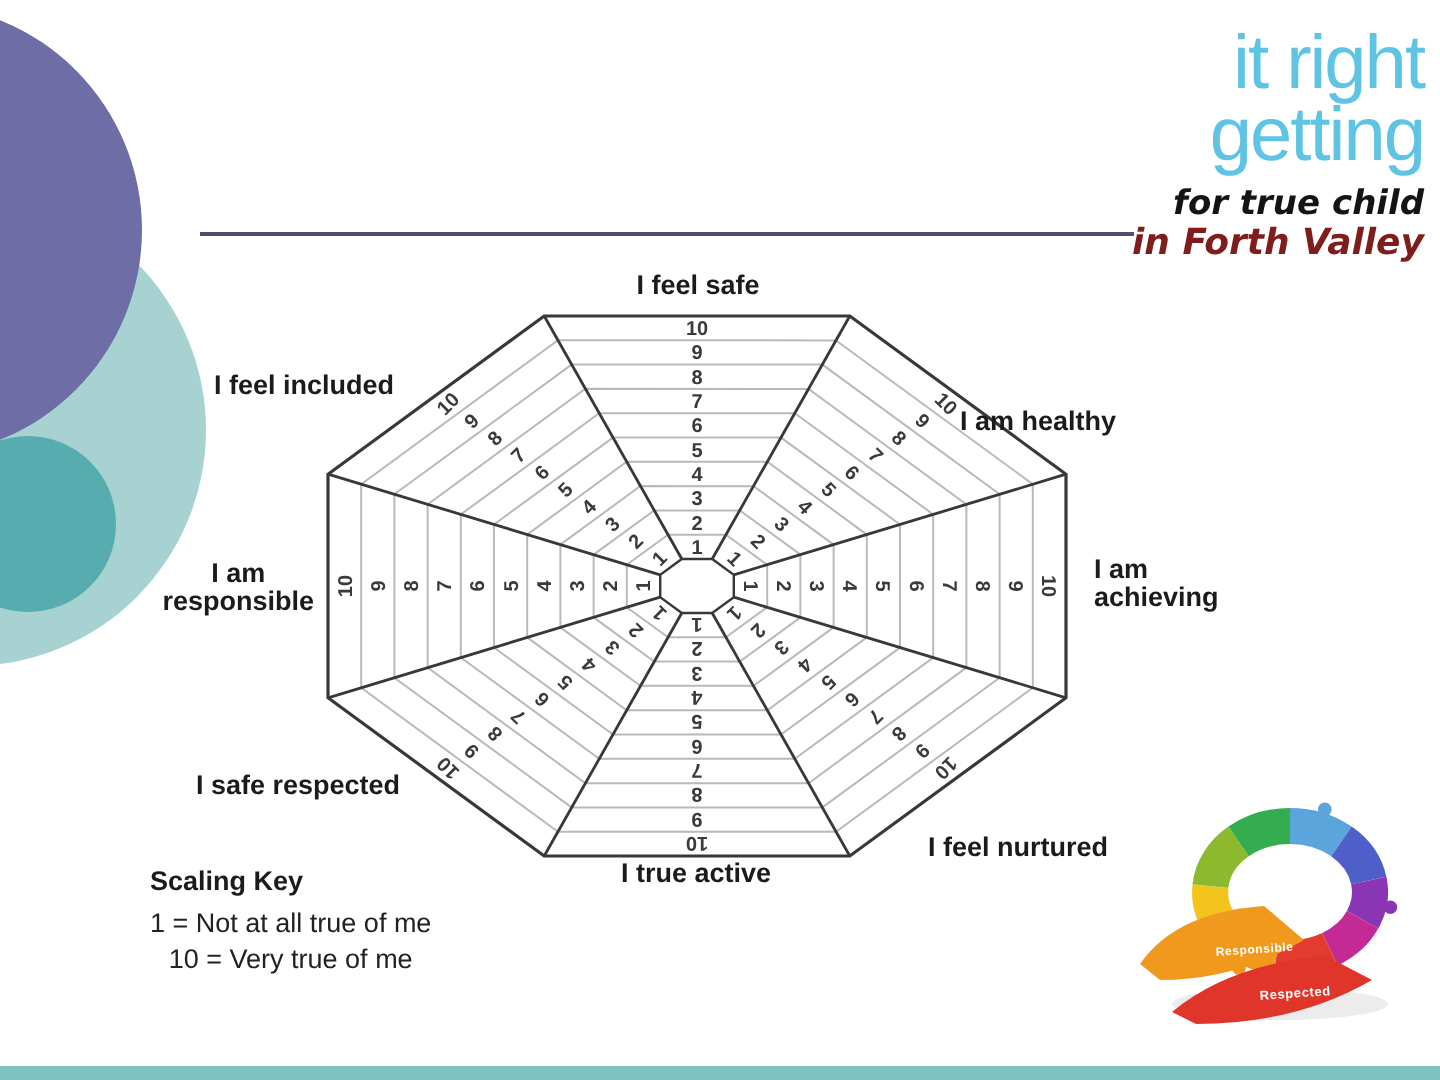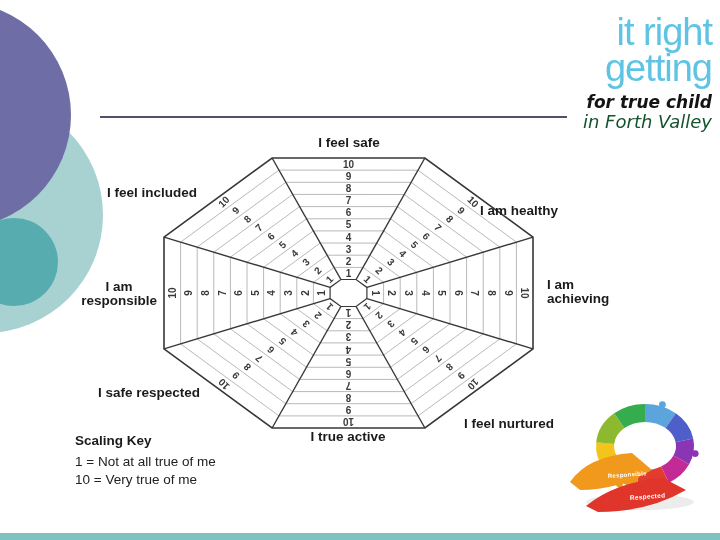--- a/index.html
+++ b/index.html
@@ -7,35 +7,35 @@
   .circle{position:absolute;border-radius:50%;}
   #circle-teal-light{left:-133px;top:97px;width:236px;height:236px;background:#a7d2d1;z-index:1;}
   #circle-purple{left:-155px;top:2px;width:226px;height:226px;background:#6f6da5;z-index:2;}
   #circle-teal-dark{left:-30px;top:218px;width:88px;height:88px;background:#56acae;z-index:3;}
   #bottom-bar{position:absolute;left:0;bottom:0;width:720px;height:7px;background:#7fc2c2;z-index:1;}
   #slide-title{position:absolute;left:114px;top:70px;font-size:33px;color:#333b7d;z-index:4;letter-spacing:0px;}
   #title-underline{position:absolute;left:100px;top:116px;width:467px;height:2px;background:#50506a;z-index:4;}
   #logo{position:absolute;top:14px;right:8px;text-align:right;z-index:4;}
   .logo-big{font-size:38px;line-height:36px;color:#5fc4e4;letter-spacing:-1px;}
   .logo-tag{font-size:17px;line-height:19px;color:#141414;font-style:italic;font-weight:700;margin-top:7px;font-family:"DejaVu Sans",sans-serif;}
-  .logo-region{font-size:18px;line-height:20px;color:#14532d;font-style:italic;font-weight:400;font-family:"DejaVu Sans",sans-serif;}
+  .logo-region{font-size:18px;line-height:20px;color:#7f1d1d;font-style:italic;font-weight:700;font-family:"DejaVu Sans",sans-serif;}
   #web-svg{position:absolute;left:0;top:0;width:720px;height:540px;z-index:5;}
   #web-svg text{font-family:"Liberation Sans",sans-serif;font-size:10px;font-weight:700;fill:#3a3a3a;}
   .axis-label{position:absolute;z-index:6;font-weight:700;font-size:13.5px;color:#1b1b1b;white-space:nowrap;line-height:14px;transform:translate(-50%,-50%);}
   .pos-safe{left:349px;top:143px;}
   .pos-healthy{left:519px;top:195px;margin-top:16px;}
   .pos-achieving{left:547px;top:292px;transform:translate(0,-50%);text-align:left;}
   .pos-nurtured{left:509px;top:393px;margin-top:31px;}
   .pos-active{left:348px;top:437px;}
   .pos-respected{left:149px;top:393px;}
   .pos-responsible{left:157px;top:294px;transform:translate(-100%,-50%);text-align:center;}
   .pos-included{left:152px;top:193px;}
   #scaling-key{position:absolute;left:75px;top:433px;z-index:6;color:#222;font-size:13.5px;}
   #scaling-key .kh{font-weight:700;font-size:13.5px;margin-bottom:5px;color:#1b1b1b;}
-  #scaling-key .kl{line-height:18px;}
+  #scaling-key .kl{line-height:18px;text-align:center;}
   #puzzle{position:absolute;left:560px;top:396px;width:158px;height:122px;z-index:6;}
   #puzzle text{font-family:"Liberation Sans",sans-serif;font-weight:700;fill:#fff;letter-spacing:.3px;}
 </style>
 </head>
 <body>
 
 <div id="slide" style="position:absolute;inset:0;">
   <div class="circle" id="circle-teal-light"></div>
   <div class="circle" id="circle-purple"></div>
   <div class="circle" id="circle-teal-dark"></div>

